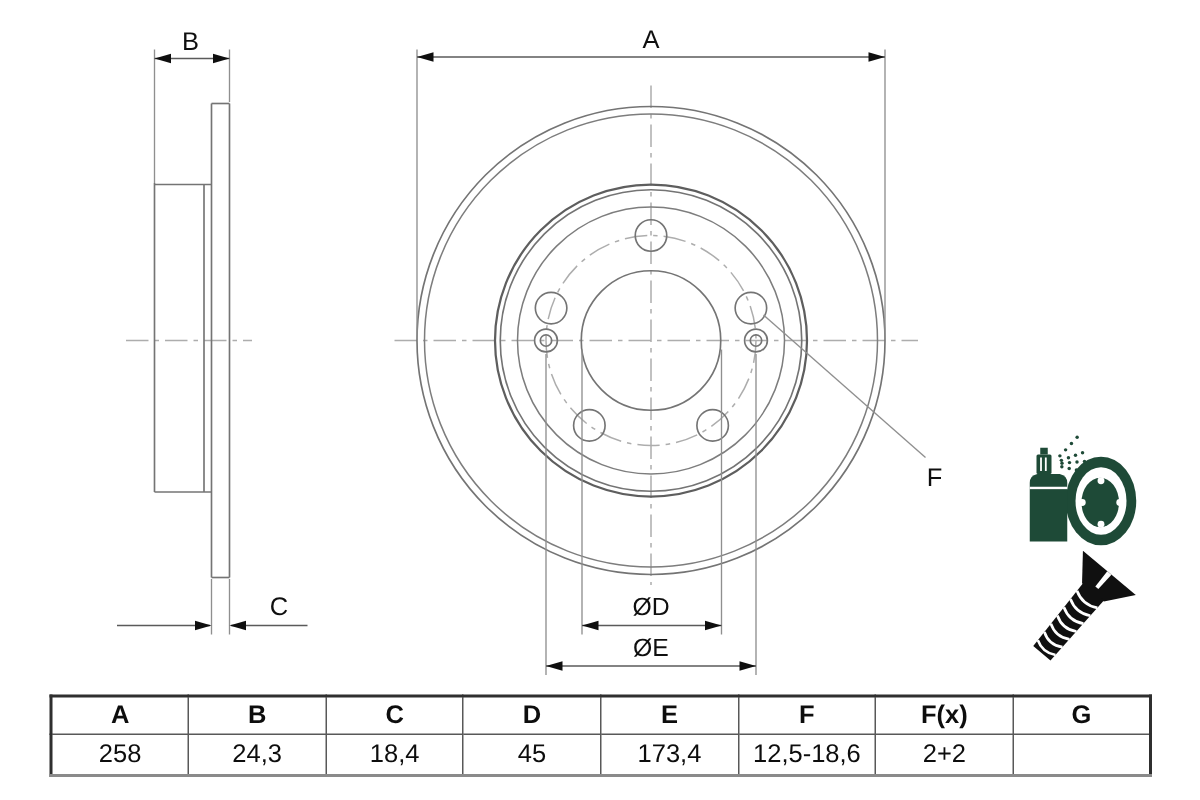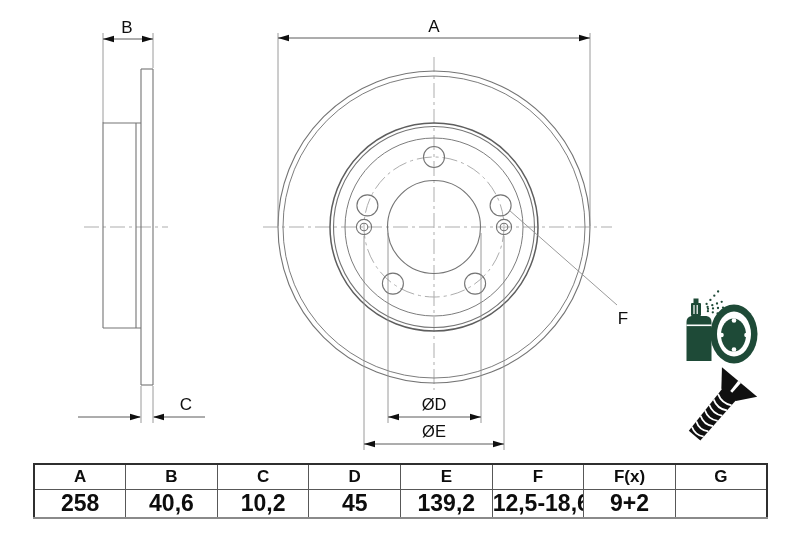--- a/index.html
+++ b/index.html
@@ -19,21 +19,21 @@
   .lbl-d{font-size:16.5px;fill:#0f0f0f;}
   .thread{stroke:#ffffff;stroke-width:1.8;fill:none;}
 
   
   .dim-table{position:absolute;left:33px;top:463px;width:735px;border-collapse:collapse;
              table-layout:fixed;color:#0d0d0d;background:#fff;
              border:2px solid #2f2f2f;border-bottom:2px solid #8a8a8a;}
   .dim-table th,.dim-table td{border:1px solid #585858;text-align:center;vertical-align:middle;
              padding:0;overflow:hidden;white-space:nowrap;}
   .dim-table th{height:24px;font-size:17px;font-weight:700;}
-  .dim-table td{height:26px;font-size:23px;font-weight:700;}
+  .dim-table td{height:26px;font-size:17px;font-weight:400;}
 </style>
 </head>
 <body>
 
 <div class="stage">
 
   <svg viewBox="0 0 800 533" width="800" height="533" xmlns="http://www.w3.org/2000/svg">
 
     <g>
       <line class="l-center" x1="84" y1="227" x2="168" y2="227"></line>
@@ -178,24 +178,24 @@
         <th>D</th>
         <th>E</th>
         <th>F</th>
         <th>F(x)</th>
         <th>G</th>
       </tr>
     </thead>
     <tbody>
       <tr>
         <td>258</td>
-        <td>40,6</td>
-        <td>10,2</td>
+        <td>24,3</td>
+        <td>18,4</td>
         <td>45</td>
-        <td>139,2</td>
+        <td>173,4</td>
         <td>12,5-18,6</td>
-        <td>9+2</td>
+        <td>2+2</td>
         <td></td>
       </tr>
     </tbody>
   </table>
 
 </div>
 
 </body></html>

